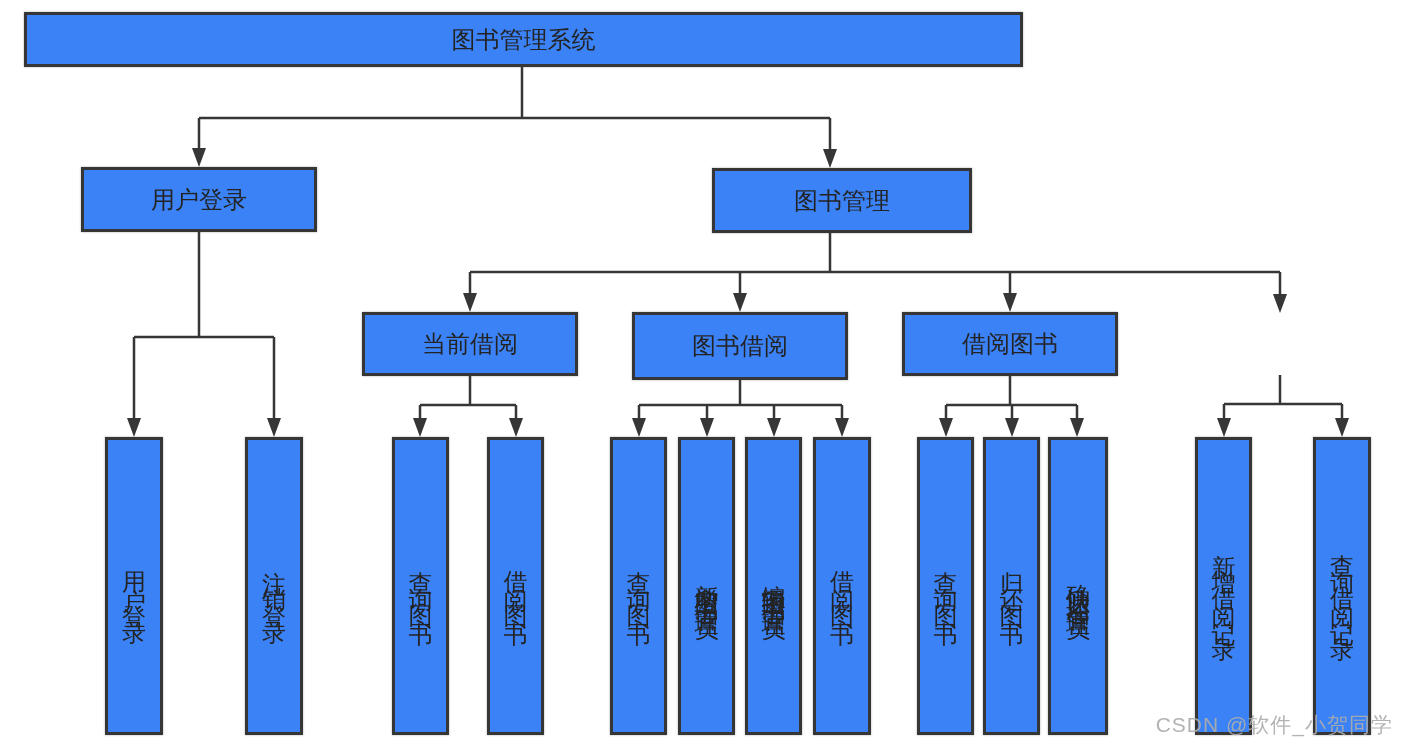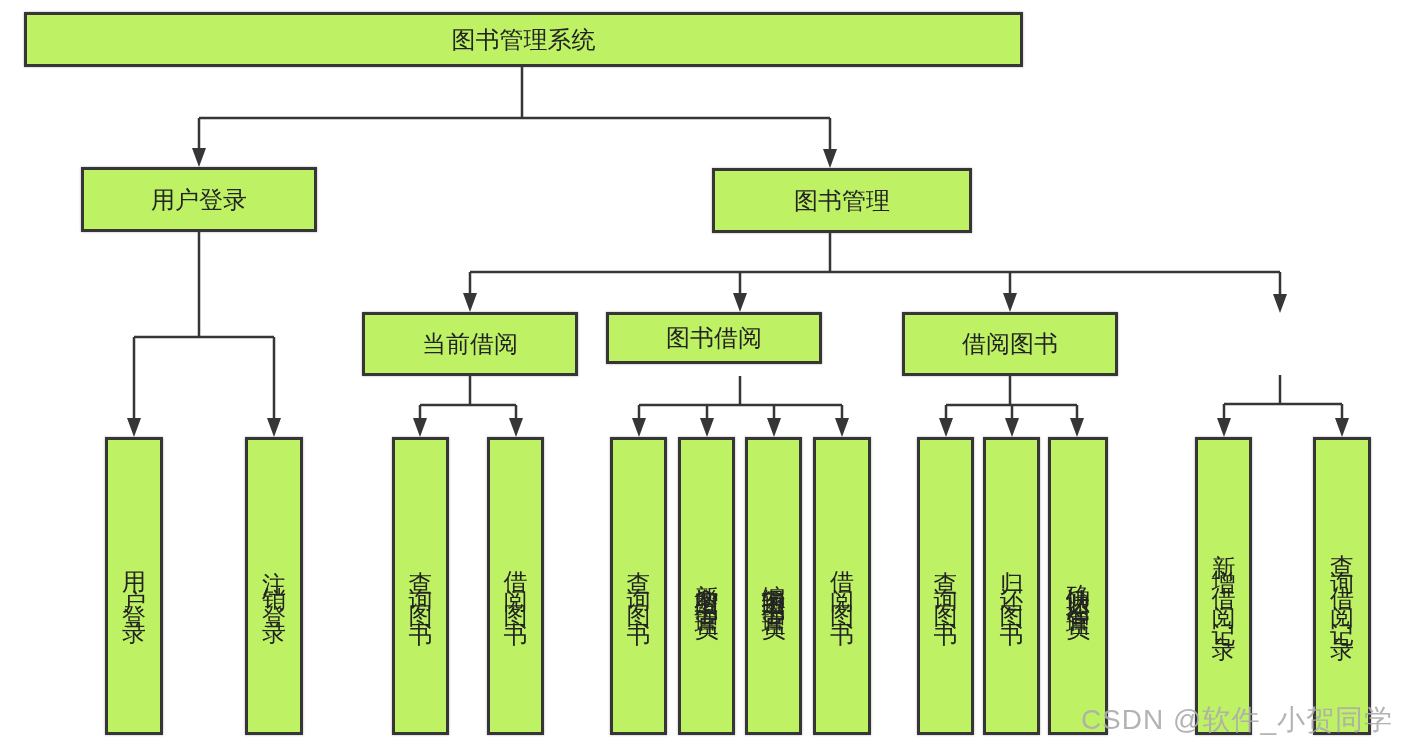--- a/index.html
+++ b/index.html
@@ -12,42 +12,42 @@
     overflow: hidden;
   }
   .wires {
     position: absolute;
     left: 0; top: 0;
     width: 1405px; height: 747px;
   }
   .node {
     position: absolute;
     box-sizing: border-box;
-    background: #bef264;
+    background: #3b82f6;
     border: 3px solid #363636;
     box-shadow: 0 0 2px rgba(80,80,80,0.45);
     display: flex;
     align-items: center;
     justify-content: center;
     color: #232323;
     font-size: 24px;
     line-height: 1;
     white-space: nowrap;
   }
   .vnode {
     writing-mode: vertical-rl;
     text-orientation: mixed;
     white-space: normal;
     padding: 6px 0;
   }
   .watermark {
     position: absolute;
     right: 12px;
     bottom: 8px;
-    font-size: 28px;
+    font-size: 21px;
     letter-spacing: 1px;
     color: rgba(173,173,173,0.92);
     z-index: 5;
     pointer-events: none;
   }
 </style>
 </head>
 <body>
 
 <div class="stage">
@@ -84,21 +84,21 @@
       M1217 418 L1231 418 L1224 437 Z
       M1335 418 L1349 418 L1342 437 Z"></path>
   </svg>
 
   <div class="node" style="left:24px; top:12px; width:999px; height:55px">图书管理系统</div>
 
   <div class="node" style="left:81px; top:167px; width:236px; height:65px">用户登录</div>
   <div class="node" style="left:712px; top:168px; width:260px; height:65px">图书管理</div>
 
   <div class="node" style="left:362px; top:312px; width:216px; height:64px">当前借阅</div>
-  <div class="node" style="left:606px; top:312px; width:216px; height:52px">图书借阅</div>
+  <div class="node" style="left:632px; top:312px; width:216px; height:68px">图书借阅</div>
   <div class="node" style="left:902px; top:312px; width:216px; height:64px">借阅图书</div>
 
   <div class="node vnode" style="left: 105px; top: 437px; width: 58px; height: 298px; letter-spacing: 17px;">用户登录</div>
   <div class="node vnode" style="left: 245px; top: 437px; width: 58px; height: 298px; letter-spacing: 17px;">注销登录</div>
 
   <div class="node vnode" style="left: 392px; top: 437px; width: 57px; height: 298px; letter-spacing: 17px;">查询图书</div>
   <div class="node vnode" style="left: 487px; top: 437px; width: 57px; height: 298px; letter-spacing: 17px;">借阅图书</div>
 
   <div class="node vnode" style="left: 610px; top: 437px; width: 57px; height: 298px; letter-spacing: 17px;">查询图书</div>
   <div class="node vnode" style="left: 678px; top: 437px; width: 57px; height: 298px; letter-spacing: 4.66667px;">新增图书（管理员）</div>

